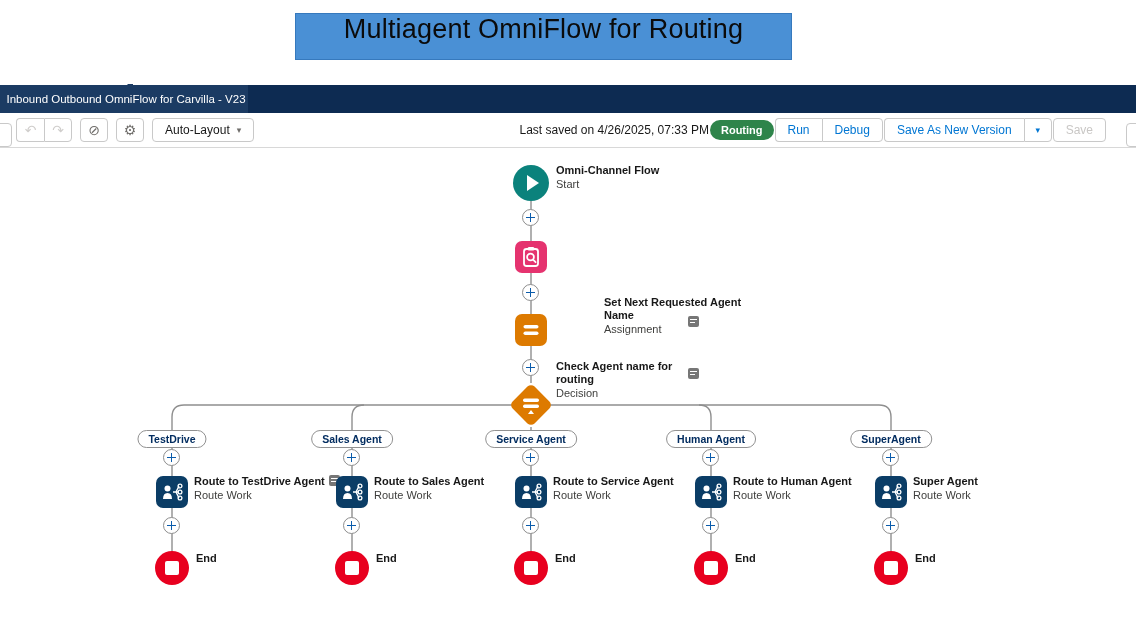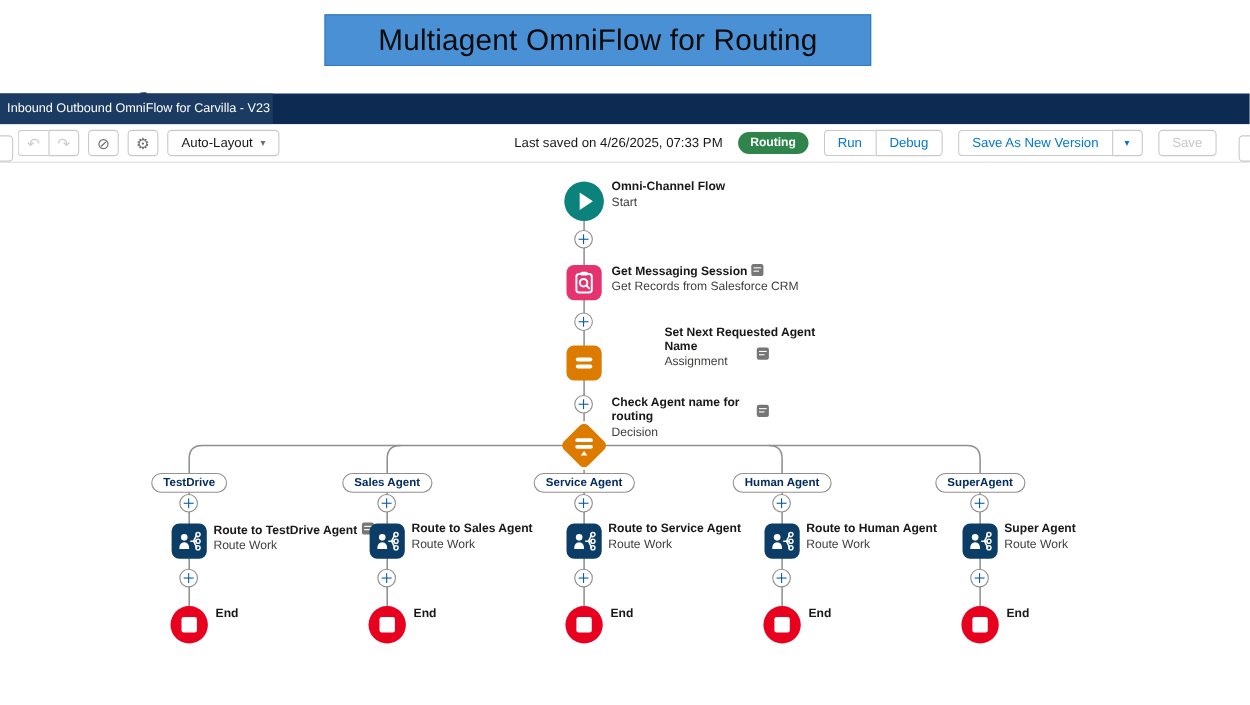--- a/index.html
+++ b/index.html
@@ -2,21 +2,21 @@
 <html><head>
 <meta charset="utf-8">
 <style>
   * { margin:0; padding:0; box-sizing:border-box; }
   html,body { width:1136px; height:641px; background:#ffffff; overflow:hidden;
     font-family:"Liberation Sans", sans-serif; }
 
   
   .banner { position:absolute; left:295px; top:13px; width:497px; height:47px;
     background:#4a90d5; border:1px solid #3679bd;
-    display:flex; align-items:center; justify-content:center; }
+    display:flex; align-items:flex-start; justify-content:center; }
   .banner-text { font-size:27px; color:#0b0b0b; letter-spacing:.2px; }
 
   
   .appbar { position:absolute; left:0; top:85px; width:1136px; height:28px; background:#0d2b52; }
   .appbar-left { position:absolute; left:0; top:0; width:248px; height:28px; background:#1b3b63;
     display:flex; align-items:center; gap:8px; padding:0 10px 0 14px; cursor:pointer;flex-direction:column; }
   .doc-icon { width:11px; height:14px; background:#ffffff; border-radius:1px; position:relative; }
   .doc-icon::after { content:""; position:absolute; right:-1px; top:-1px; border:3px solid #1b3b63;
     border-left-color:transparent; border-bottom-color:transparent; }
   .appbar-title { color:#ffffff; font-size:11.5px; white-space:nowrap; }
@@ -34,21 +34,21 @@
   .btn-group .btn { border-radius:0; border-right-width:0; }
   .btn-group .btn:first-child { border-radius:4px 0 0 4px; }
   .btn-group .btn:last-child { border-radius:0 4px 4px 0; border-right-width:1px; }
   .blue-label { color:#0176d3; }
   .disabled-label { color:#c9c7c5; }
   .gray-glyph { color:#706e6b; font-size:14px; }
   .dim-glyph { color:#d0cecc; font-size:14px; }
   .sliver-left { position:absolute; left:-16px; top:5px; width:22px; }
   .sliver-right { position:absolute; right:-18px; top:5px; width:28px; }
   .tb-left { display:flex; align-items:center; gap:8px; padding-left:16px; position:relative; flex:1; }
-  .tb-right { display:flex; align-items:center; gap:14px; padding-right:30px; position:relative; }
+  .tb-right { display:flex; align-items:center; gap:1px; padding-right:30px; position:relative; }
   .last-saved { font-size:12px; color:#181818; }
   .badge { background:#2e844a; color:#fff; font-size:11px; font-weight:bold;
     border-radius:11px; padding:4px 11px; }
   .al-caret { color:#706e6b; margin-left:7px; font-size:9px; }
 
   
   .canvas { position:absolute; left:0; top:148px; width:1136px; height:493px; background:#fff; }
   .connectors { position:absolute; left:0; top:0; pointer-events:none; }
 
   .node-abs { position:absolute; }
@@ -185,24 +185,20 @@
   <div class="plus" style="left:522px; top:61px;"></div>
 
   <div class="node-abs node-icon pink" style="left:515px; top:93px;">
     <svg width="22" height="22" viewBox="-11 -11 22 22">
       <rect x="-7" y="-8" width="14" height="17" rx="2.5" fill="none" stroke="#fff" stroke-width="1.8"></rect>
       <rect x="-3.5" y="-10" width="7" height="3.5" rx="1.5" fill="#fff"></rect>
       <circle cx="-0.5" cy="0" r="3.4" fill="none" stroke="#fff" stroke-width="1.8"></circle>
       <line x1="2" y1="2.6" x2="4.6" y2="5.2" stroke="#fff" stroke-width="1.8" stroke-linecap="round"></line>
     </svg>
   </div>
-  <div class="node-abs nlabel" style="left:556px; top:92px;">
-    <div><span class="t">Get Messaging Session</span><span class="note-ic"></span></div>
-    <div class="s">Get Records from Salesforce CRM</div>
-  </div>
   <div class="plus" style="left:522px; top:136px;"></div>
 
   <div class="node-abs node-icon orange" style="left:515px; top:166px;">
     <svg width="22" height="22" viewBox="-11 -11 22 22">
       <rect x="-7.5" y="-5" width="15" height="3.6" rx="1.8" fill="#fff"></rect>
       <rect x="-7.5" y="1.4" width="15" height="3.6" rx="1.8" fill="#fff"></rect>
     </svg>
   </div>
   <div class="node-abs nlabel" style="left:556px; top:148px; width:140px;margin-left:48px;">
     <div class="t">Set Next Requested Agent Name</div>

